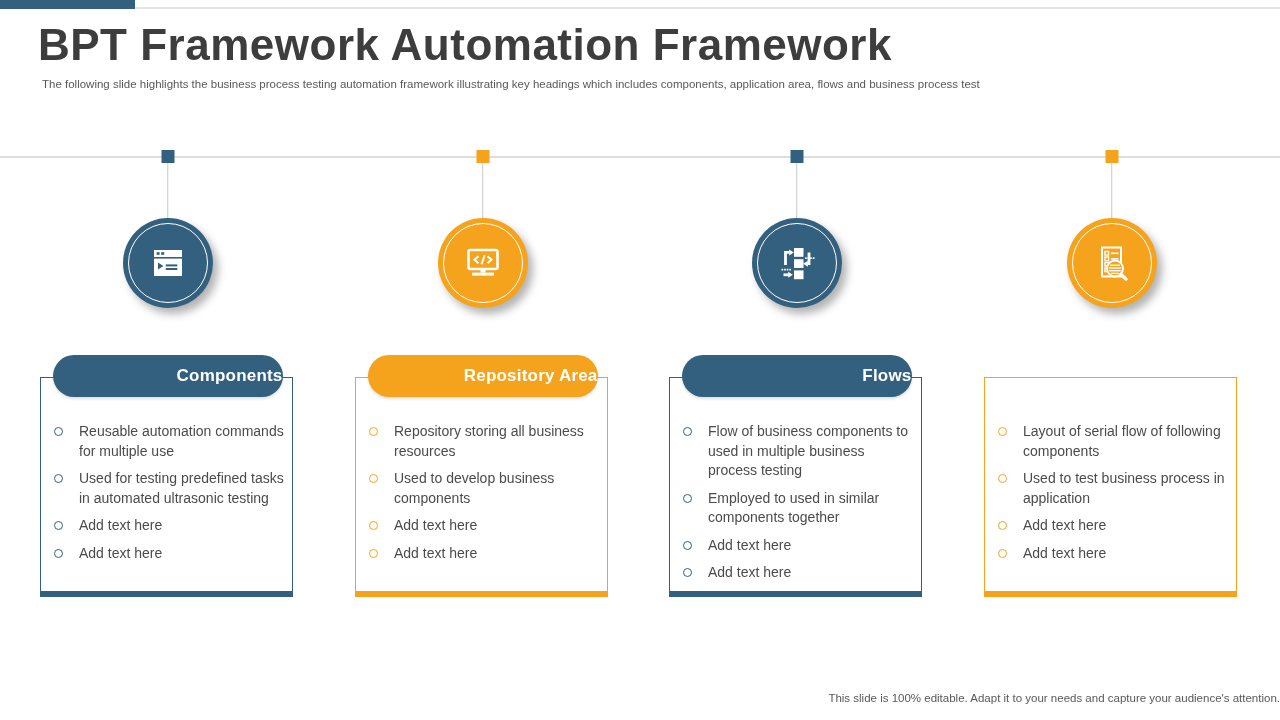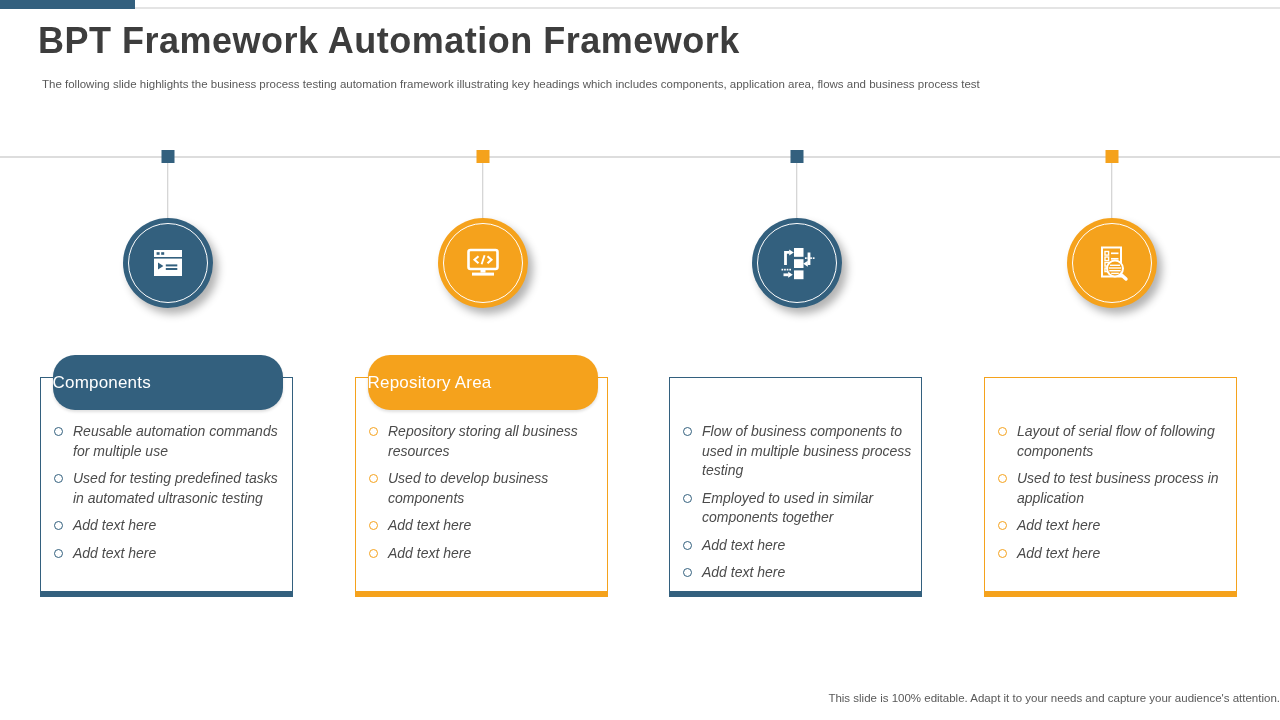--- a/index.html
+++ b/index.html
@@ -7,21 +7,21 @@
     width:1280px; height:720px; background:#ffffff;
     font-family:"Liberation Sans", sans-serif; overflow:hidden;
   }
   .slide { position:relative; width:1280px; height:720px; background:#ffffff; }
 
   .topline { position:absolute; top:7px; left:0; width:1280px; height:2px; background:#e4e4e4; }
   .topbar  { position:absolute; top:0; left:0; width:135px; height:9px; background:#33607E; }
 
   .title {
     position:absolute; left:38px; top:20px; margin:0;
-    font-size:36px; font-weight:bold; color:#3D3D3D; letter-spacing:0.5px; white-space:nowrap;
+    font-size:44px; font-weight:bold; color:#3D3D3D; letter-spacing:0.5px; white-space:nowrap;
   }
   .subtitle {
     position:absolute; left:38px; top:74px; margin:4px;
     font-size:11.5px; color:#595959; white-space:nowrap;
   }
 
   .divider { position:absolute; top:156px; left:0; width:1280px; height:1.5px; background:#dddddd; }
 
   .column { position:absolute; top:0; width:315px; height:630px; }
   .col-blue   { --accent:#33607E; }
@@ -42,34 +42,34 @@
     display:flex; align-items:center; justify-content:center;
   }
   .badge::after {
     content:""; position:absolute; inset:5px;
     border:1.5px solid #ffffff; border-radius:50%;
   }
   .badge svg { width:48px; height:48px; position:relative; }
 
   .pill {
     position:absolute; top:355px; left:50%; transform:translateX(-50%);
-    width:230px; height:55px; border-radius:22px; background:var(--accent);
-    color:#ffffff; font-weight:normal; font-size:17px; letter-spacing:0.2px;
-    display:flex; align-items:center; justify-content:flex-start; z-index:2;
+    width:230px; height:42px; border-radius:22px; background:var(--accent);
+    color:#ffffff; font-weight:bold; font-size:17px; letter-spacing:0.2px;
+    display:flex; align-items:center; justify-content:flex-end; z-index:2;
     box-shadow:0 2px 3px rgba(0,0,0,0.12); white-space:nowrap;
   }
   .card {
     position:absolute; top:377px; left:30px; width:253px; height:220px;
     background:#ffffff; border:1px solid var(--accent);
     border-bottom:6px solid var(--accent); z-index:1; box-sizing:border-box;
   }
   .card ul { list-style:none; margin:0; padding:44px 8px 0 13px; }
   .card li {
-    display:flex; gap:10px; margin-bottom:8px;
-    font-size:14px; line-height:19.5px; color:#4B4B4B;font-style:italic;
+    display:flex; gap:16px; margin-bottom:8px;
+    font-size:14px; line-height:19.5px; color:#4B4B4B;
   }
   .marker {
     flex:0 0 auto; width:7px; height:7px; margin-top:5px;
     border:1.5px solid var(--accent); border-radius:50%;
   }
 
   .footer {
     position:absolute; top:692px; left:0; width:1280px; margin:0;
     text-align:right; font-size:11.5px; color:#595959;
   }
@@ -183,20 +183,23 @@
             <rect x="34.6" y="18.3" width="1.7" height="1.7"></rect>
             <rect x="37.2" y="18.3" width="1.7" height="1.7"></rect>
             <rect x="39.8" y="18.3" width="1.7" height="1.7"></rect>
           <rect x="8.5" y="29.8" width="1.7" height="1.7"></rect>
             <rect x="11.1" y="29.8" width="1.7" height="1.7"></rect>
             <rect x="13.7" y="29.8" width="1.7" height="1.7"></rect>
             <rect x="16.3" y="29.8" width="1.7" height="1.7"></rect>
         </g>
       </svg>
     </div>
+    <div class="pill">
+      <span>Flows</span>
+    </div>
     <div class="card">
       <ul>
         <li>
             <span class="marker"></span>
             <span>Flow of business components to used in multiple business process testing</span>
           </li>
         <li>
             <span class="marker"></span>
             <span>Employed to used in similar components together</span>
           </li>

